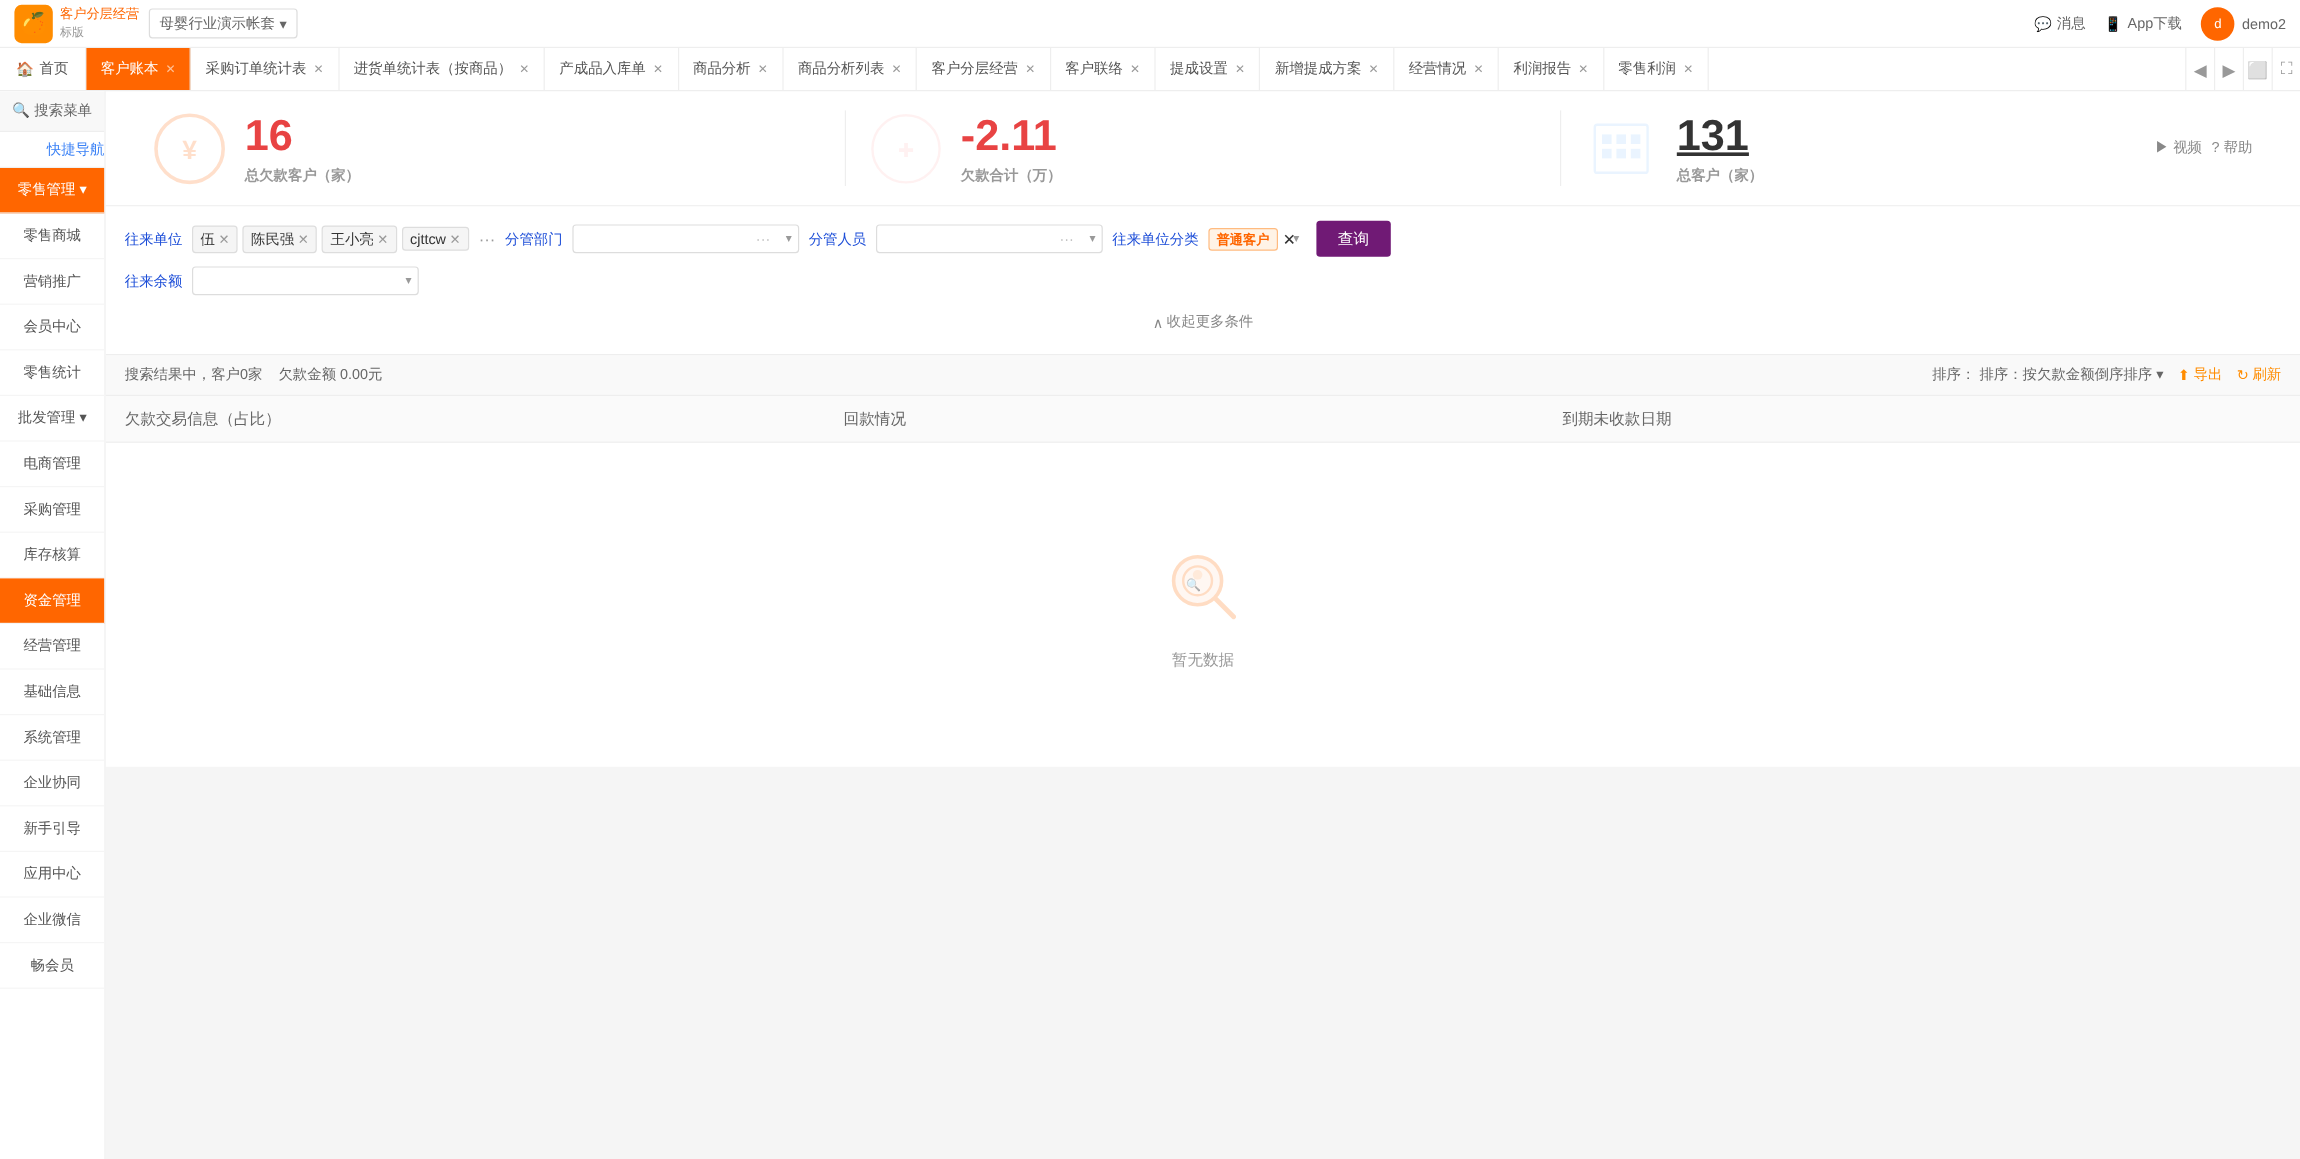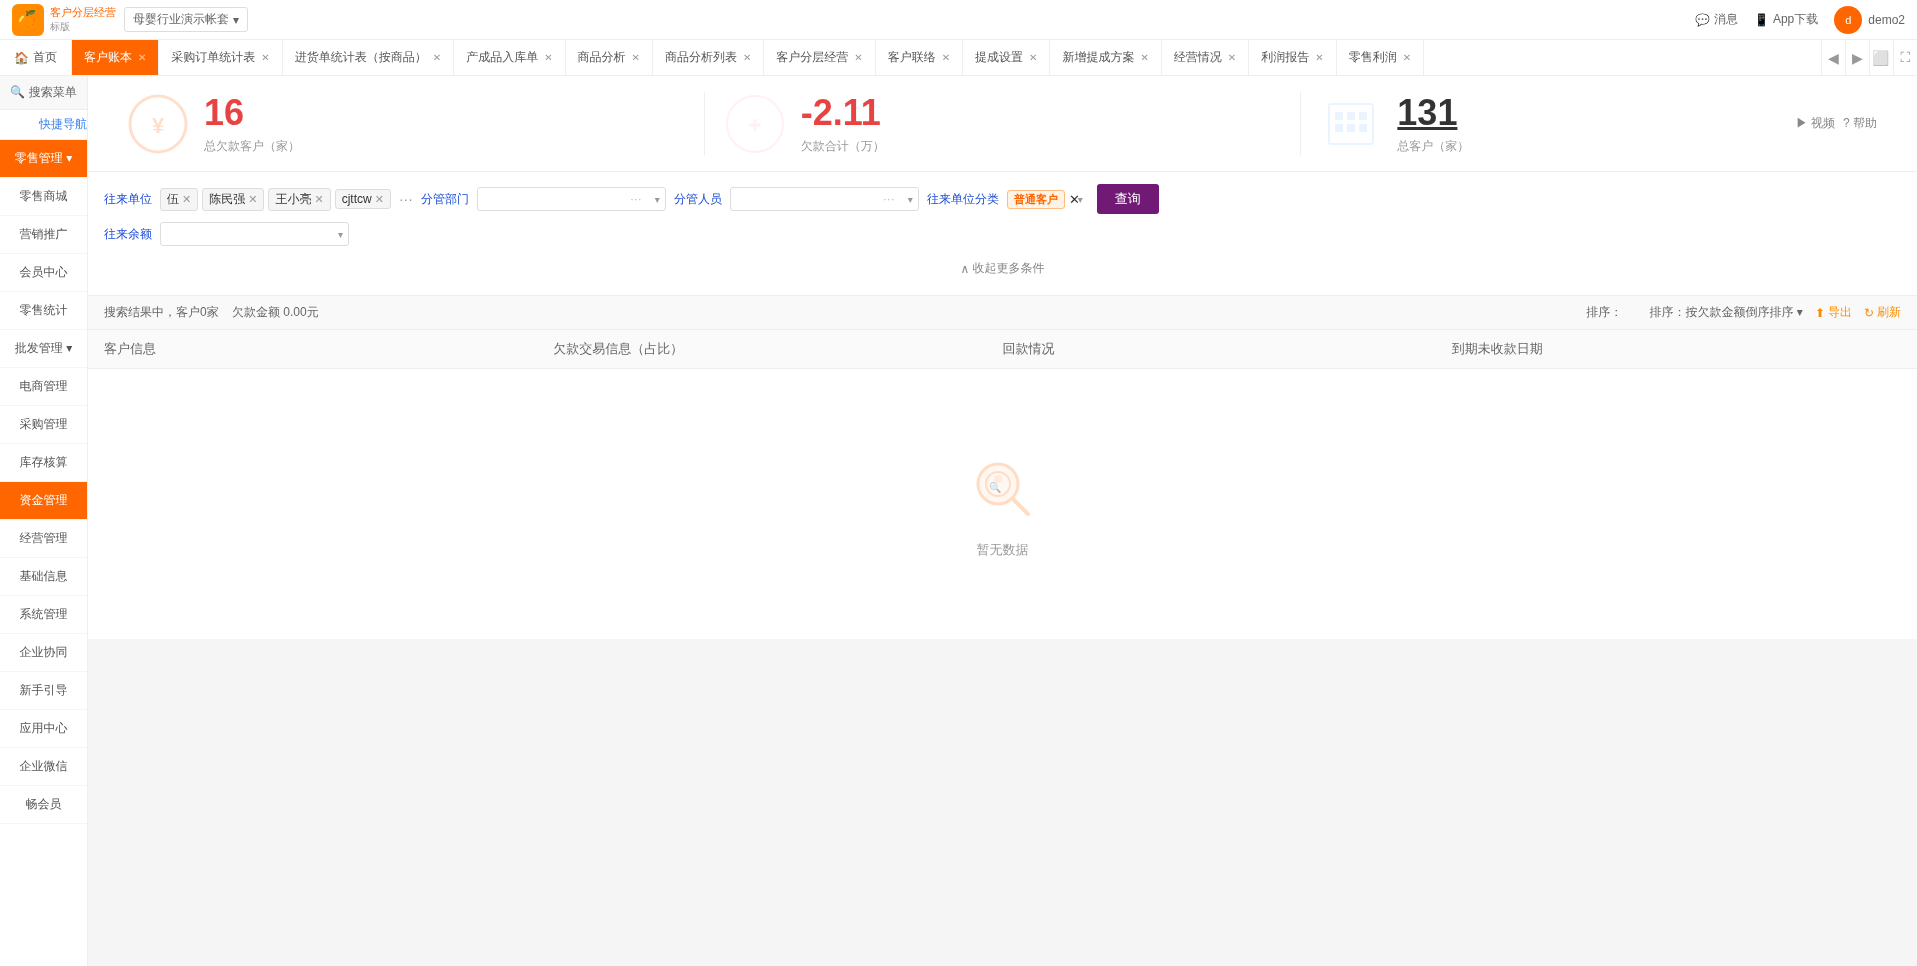--- a/index.html
+++ b/index.html
@@ -130,21 +130,21 @@
     .stat-card:last-child { border-right: none; }
     .stat-icon {
       width: 60px; height: 60px; display: flex; align-items: center; justify-content: center;
       opacity: 0.2;
     }
     .stat-icon svg { width: 100%; height: 100%; }
     .stat-info {}
     .stat-value { font-size: 36px; font-weight: bold; }
     .stat-value.red { color: #e84343; }
     .stat-value.dark { color: #333; text-decoration: underline; }
-    .stat-label { font-size: 12px; color: #999; margin-top: 4px; }
+    .stat-label { font-size: 12px; color: #999; margin-top: 4px; font-weight: bold; }
     .stat-card-right { margin-left: auto; display: flex; gap: 8px; font-size: 12px; color: #888; }
     .help-btn { cursor: pointer; }
 
     
     .filter-area {
       background: #fff;
       padding: 12px 16px;
       border-bottom: 1px solid #eee;
     }
     .filter-row { display: flex; align-items: center; gap: 8px; margin-bottom: 8px; flex-wrap: wrap; }
@@ -520,37 +520,36 @@
 
     <div class="result-bar">
       <div>
         <span>搜索结果中，客户0家</span>
         &nbsp;&nbsp;
         <span>欠款金额 0.00元</span>
       </div>
       <div class="result-bar-right">
         <span class="sort-label">
           排序：
-          <span style="cursor:pointer;margin-left:24px;">排序：按欠款金额倒序排序</span>
+          <span style="cursor:pointer;">排序：按欠款金额倒序排序</span>
           <span> ▾</span>
         </span>
         <span class="export-btn">
           <span>⬆</span>
           <span>导出</span>
         </span>
         <span class="refresh-btn">
           <span>↻</span>
           <span>刷新</span>
         </span>
       </div>
     </div>
 
     <div class="table-wrap">
       <div class="table-header">
-        <div class="table-col1">客户信息</div>
         <div class="table-col2">欠款交易信息（占比）</div>
         <div class="table-col3">回款情况</div>
         <div class="table-col4">到期未收款日期</div>
       </div>
 
       <div class="empty-state">
 
         <svg class="empty-icon" viewBox="0 0 80 80" fill="none" xmlns="http://www.w3.org/2000/svg">
           <circle cx="35" cy="35" r="20" stroke="#ffbb88" stroke-width="3" fill="#fff0e6"></circle>
           <circle cx="35" cy="35" r="12" stroke="#ffbb88" stroke-width="2" fill="none"></circle>

